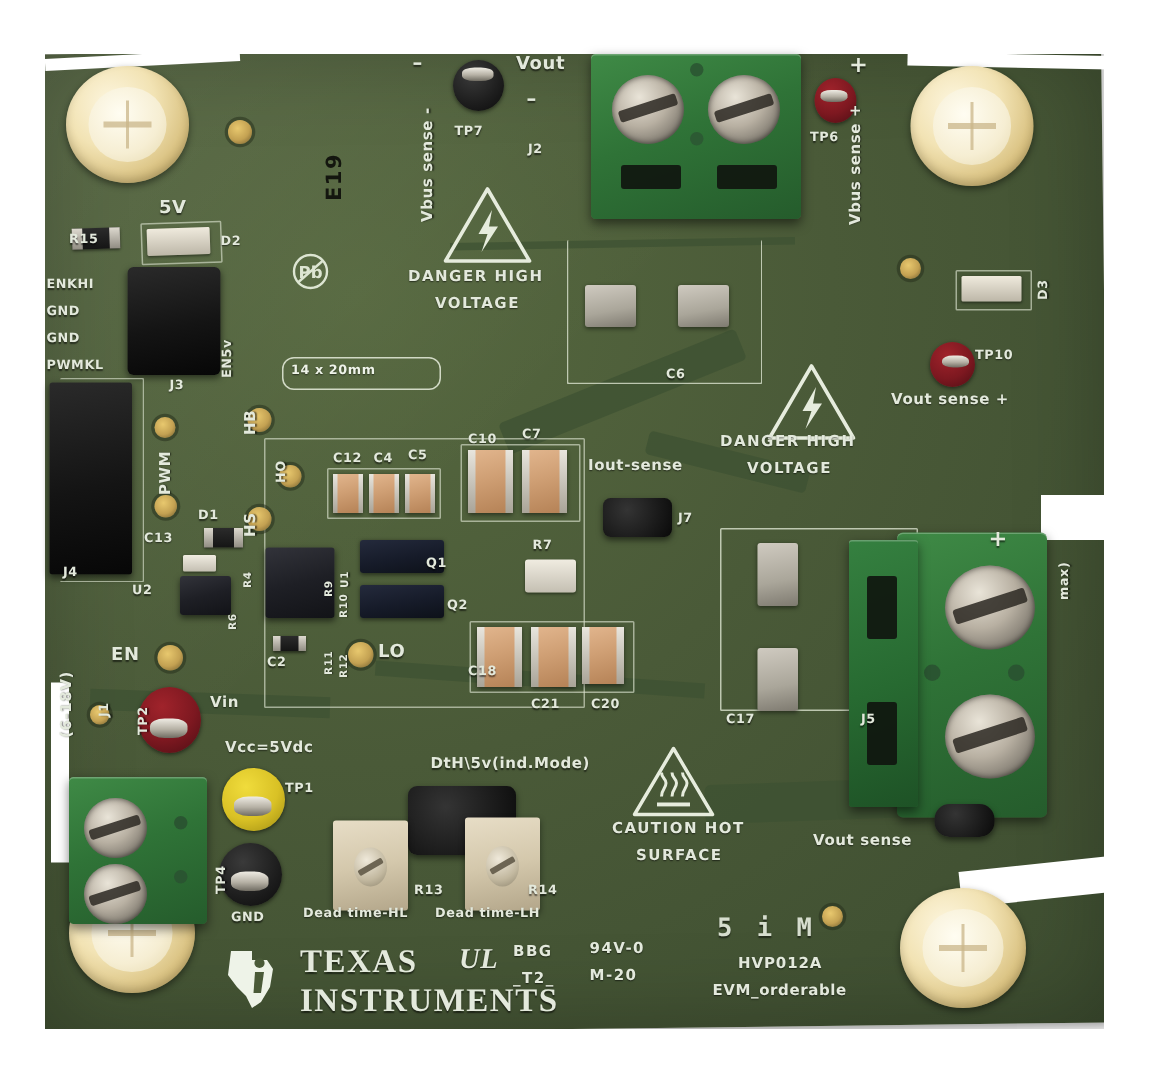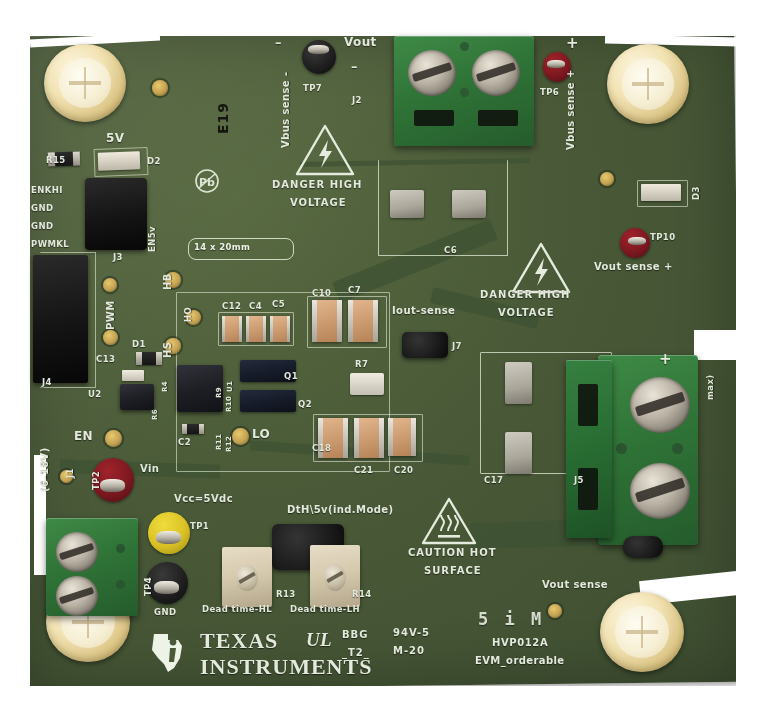--- a/index.html
+++ b/index.html
@@ -350,39 +350,39 @@
     <div class="viasm" style="left:18px;top:88px;width:11px;height:11px;background:#2a5531;box-shadow:none;"></div>
     <div class="viasm" style="left:74px;top:88px;width:11px;height:11px;background:#2a5531;box-shadow:none;"></div>
   </div>
   <div class="term" style="left:566px;top:360px;width:46px;height:178px;border-radius:2px;background:linear-gradient(160deg,#358040 0%,#276a31 55%,#1e5226 100%);">
     <div class="slot" style="left:12px;top:24px;width:20px;height:42px;"></div>
     <div class="slot" style="left:12px;top:108px;width:20px;height:42px;"></div>
   </div>
   <div class="silk sm" style="left:659px;top:352px;font-size:15px;">+</div>
   <div class="silk xs rot90" style="left:706px;top:400px;">max)</div>
   <div class="silk xs" style="left:574px;top:476px;">J5</div>
-  <div class="silk sm" style="left:542px;top:556px;margin-top:24px;">Vout sense</div>
+  <div class="silk sm" style="left:542px;top:556px;">Vout sense</div>
   <div class="jmp" style="left:623px;top:536px;width:40px;height:22px;border-radius:10px;"></div>
 
   <div class="silk sm rot90" style="left:40px;top:492px;">(6-18V)</div>
   <div class="silk xs rot90" style="left:66px;top:478px;">J1</div>
   <div class="term" style="left:46px;top:518px;width:92px;height:98px;">
     <div class="screw" style="left:10px;top:14px;width:42px;height:40px;"></div>
     <div class="screw" style="left:10px;top:58px;width:42px;height:40px;"></div>
     <div class="viasm" style="left:70px;top:26px;width:9px;height:9px;background:#2a5531;box-shadow:none;"></div>
     <div class="viasm" style="left:70px;top:62px;width:9px;height:9px;background:#2a5531;box-shadow:none;"></div>
   </div>
 
   <div class="tp tp-red" style="left:92px;top:458px;width:42px;height:44px;">
     <div class="pin" style="left:20%;top:48%;width:58%;height:30%;"></div>
   </div>
   <div class="silk xs rot90" style="left:92px;top:490px;">TP2</div>
   <div class="silk sm" style="left:140px;top:464px;">Vin</div>
 
-  <div class="silk sm" style="left:150px;top:494px;margin-left:24px;">Vcc=5Vdc</div>
+  <div class="silk sm" style="left:150px;top:494px;">Vcc=5Vdc</div>
   <div class="tp tp-yel" style="left:148px;top:512px;width:42px;height:42px;">
     <div class="pin" style="left:20%;top:46%;width:58%;height:30%;"></div>
   </div>
   <div class="silk xs" style="left:190px;top:522px;">TP1</div>
 
   <div class="tp tp-blk" style="left:146px;top:562px;width:42px;height:42px;">
     <div class="pin" style="left:20%;top:46%;width:58%;height:30%;"></div>
   </div>
   <div class="silk xs rot90" style="left:144px;top:596px;">TP4</div>
   <div class="silk xs" style="left:154px;top:608px;">GND</div>
@@ -449,20 +449,20 @@
       <path d="M22 20 L28 20 L26 34 L21 34 Z" fill="#4a5a38"></path>
     </svg>
   </div>
   <div class="silk" style="left:200px;top:630px;font-size:22px;letter-spacing:1px;font-family:'Liberation Serif',serif;">TEXAS</div>
   <div class="silk" style="left:200px;top:656px;font-size:22px;letter-spacing:1px;font-family:'Liberation Serif',serif;">INSTRUMENTS</div>
 
   <div class="silk" style="left:306px;top:630px;font-size:19px;font-style:italic;font-family:'Liberation Serif',serif;">UL</div>
 
   <div class="silk sm" style="left:342px;top:630px;letter-spacing:1px;">BBG</div>
   <div class="silk sm" style="left:342px;top:648px;letter-spacing:1px;">_T2_</div>
-  <div class="silk sm" style="left:393px;top:628px;letter-spacing:1px;">94V-5</div>
+  <div class="silk sm" style="left:393px;top:628px;letter-spacing:1px;">94V-0</div>
   <div class="silk sm" style="left:393px;top:646px;letter-spacing:1px;">M-20</div>
 
   <div class="silk" style="left:478px;top:611px;font-size:17px;letter-spacing:3px;font-family:'DejaVu Sans Mono',monospace;opacity:.92;">5 i M</div>
   <div class="silk sm" style="left:492px;top:638px;letter-spacing:.6px;">HVP012A</div>
   <div class="silk sm" style="left:475px;top:656px;letter-spacing:.4px;text-align:right;">EVM_orderable</div>
 
 </div>
 
 </body></html>

